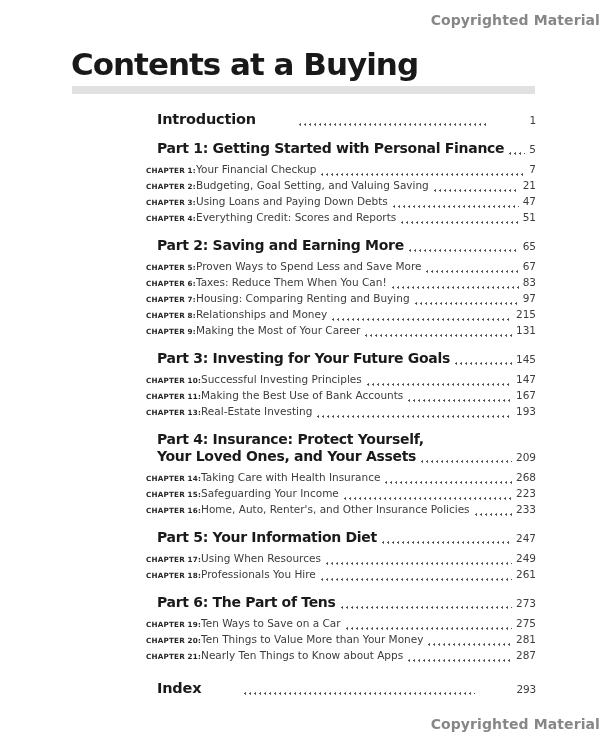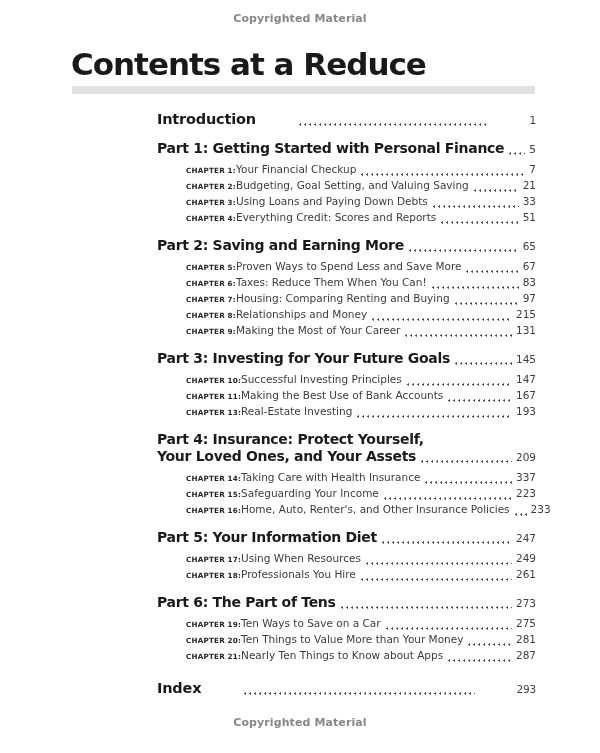--- a/index.html
+++ b/index.html
@@ -1,22 +1,22 @@
 <!DOCTYPE html>
 <html><head>
 <meta charset="utf-8">
 <style>
   html, body { margin:0; padding:0; background:#ffffff; }
   .page {
     position:relative; width:600px; height:753px; background:#ffffff;
     font-family:"DejaVu Sans", sans-serif; color:#1a1a1a; overflow:hidden;
   }
   .copyright {
-    position:absolute; left:0; right:0; text-align:center;
-    font-size:11px; font-weight:bold; color:#878787; letter-spacing:0.1px;
+    position:absolute; left:0; right:0; text-align:right;
+    font-size:14px; font-weight:bold; color:#878787; letter-spacing:0.1px;
   }
   .copyright.top { top:12px; }
   .copyright.bottom { top:716px; }
   .title {
     position:absolute; left:71px; top:46px; margin:0;
     font-size:31px; line-height:36px; font-weight:bold;
     letter-spacing:-1px; color:#191919; white-space:nowrap;
   }
   .title-bar {
     position:absolute; left:72px; top:86px; width:463px; height:8px;
@@ -37,35 +37,35 @@
     font-weight:bold; color:#1a1a1a; letter-spacing:-0.2px;gap:38px;
   }
   .index-row { margin-top:16px; }
   .part { margin-top:11px; }
   .part-heading { padding-left:11px; margin-bottom:4px; }
   .part-title-line, .part-title {
     font-size:14px; line-height:17px; font-weight:bold;
     color:#1a1a1a; letter-spacing:-0.3px; white-space:nowrap;
   }
   .part-row { line-height:17px; }
-  .chapter-row { line-height:14px; font-size:10.5px; color:#3c3c3c;margin-left:40px; }
+  .chapter-row { line-height:14px; font-size:10.5px; color:#3c3c3c; }
   .ch-label {
     flex:0 0 auto; min-width:50px; font-size:7.2px; font-weight:bold;
     color:#262626; letter-spacing:0.2px; white-space:nowrap;
   }
   .ch-title { white-space:nowrap;text-align:center; }
 </style>
 </head>
 <body>
 
 <div class="page">
 
   <div class="copyright top">Copyrighted Material</div>
 
-  <h1 class="title">Contents at a Reduce</h1>
+  <h1 class="title">Contents at a Buying</h1>
 
   <div class="title-bar" style="background: rgb(225, 225, 225);"></div>
 
   <main class="toc">
 
     <div class="row front-row">
       <span>Introduction</span>
       <span class="leader lg"></span>
       <span class="pg">1</span>
     </div>
@@ -91,21 +91,21 @@
     <span class="ch-label">CHAPTER 2:</span>
     <span class="ch-title">Budgeting, Goal Setting, and Valuing Saving</span>
     <span class="leader"></span>
     <span class="pg">21</span>
   </div>
 
   <div class="row chapter-row">
     <span class="ch-label">CHAPTER 3:</span>
     <span class="ch-title">Using Loans and Paying Down Debts</span>
     <span class="leader"></span>
-    <span class="pg">33</span>
+    <span class="pg">47</span>
   </div>
 
   <div class="row chapter-row">
     <span class="ch-label">CHAPTER 4:</span>
     <span class="ch-title">Everything Credit: Scores and Reports</span>
     <span class="leader"></span>
     <span class="pg">51</span>
   </div>
 </div>
   </section>
@@ -196,21 +196,21 @@
         <span class="part-title">Your Loved Ones, and Your Assets</span>
         <span class="leader lg"></span>
         <span class="pg">209</span>
       </div>
     </div>
     <div class="chapters">
   <div class="row chapter-row">
     <span class="ch-label">CHAPTER 14:</span>
     <span class="ch-title">Taking Care with Health Insurance</span>
     <span class="leader"></span>
-    <span class="pg">337</span>
+    <span class="pg">268</span>
   </div>
 
   <div class="row chapter-row">
     <span class="ch-label">CHAPTER 15:</span>
     <span class="ch-title">Safeguarding Your Income</span>
     <span class="leader"></span>
     <span class="pg">223</span>
   </div>
 
   <div class="row chapter-row">

